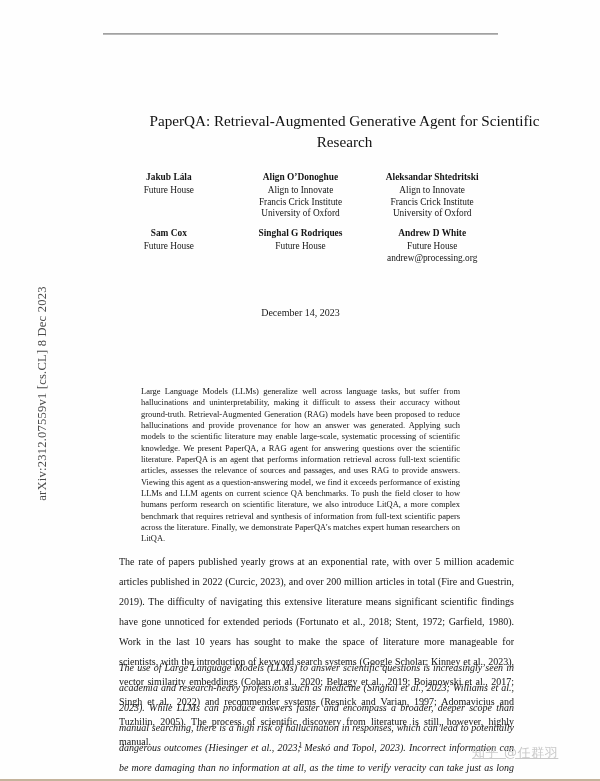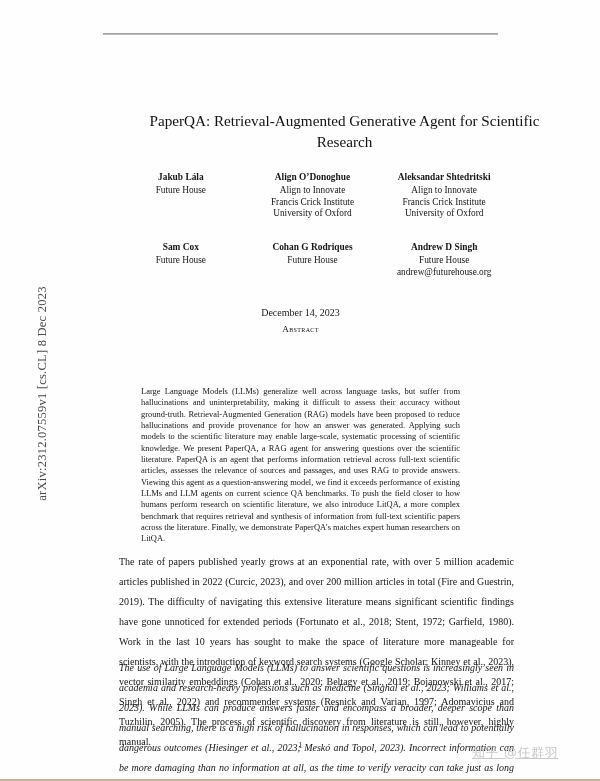--- a/index.html
+++ b/index.html
@@ -78,26 +78,26 @@
     text-align: center;
     font-size: 15.2px;
     line-height: 21px;
     color: #111;
     margin-left: 44px;
   }
 
   
   .authors {
     position: absolute;
-    left: 12px;
+    left: 0;
     top: 172px;
     width: 395px;
     display: grid;
     grid-template-columns: 1fr 1fr 1fr;
-    row-gap: 22px;
+    row-gap: 8px;
   }
   .author {
     text-align: center;
     font-size: 9.3px;
     line-height: 11.6px;
     color: #151515;
   }
   .author .aname {
     font-weight: bold;
     display: block;
@@ -232,35 +232,34 @@
         <span class="aff">Francis Crick Institute</span>
         <span class="aff">University of Oxford</span>
       </div>
 
       <div class="author">
         <span class="aname">Sam Cox</span>
         <span class="aff">Future House</span>
       </div>
 
       <div class="author">
-        <span class="aname">Cohan G Rodriques</span>
-        <span class="aff">Future House</span>
-      </div>
-
-      <div class="author">
-        <span class="aname">Andrew D Singh</span>
-        <span class="aff">Future House</span>
-        <span class="email">andrew@futurehouse.org</span>
+        <span class="aname">Singhal G Rodriques</span>
+        <span class="aff">Future House</span>
+      </div>
+
+      <div class="author">
+        <span class="aname">Andrew D White</span>
+        <span class="aff">Future House</span>
+        <span class="email">andrew@processing.org</span>
       </div>
 
     </div>
 
     <div class="pubdate">December 14, 2023</div>
 
-    <div class="abstract-head">Abstract</div>
 
     <div class="abstract-body">Large Language Models (LLMs) generalize well across language tasks, but suffer from hallucinations and uninterpretability, making it difficult to assess their accuracy without ground-truth. Retrieval-Augmented Generation (RAG) models have been proposed to reduce hallucinations and provide provenance for how an answer was generated. Applying such models to the scientific literature may enable large-scale, systematic processing of scientific knowledge. We present PaperQA, a RAG agent for answering questions over the scientific literature. PaperQA is an agent that performs information retrieval across full-text scientific articles, assesses the relevance of sources and passages, and uses RAG to provide answers. Viewing this agent as a question-answering model, we find it exceeds performance of existing LLMs and LLM agents on current science QA benchmarks. To push the field closer to how humans perform research on scientific literature, we also introduce LitQA, a more complex benchmark that requires retrieval and synthesis of information from full-text scientific papers across the literature. Finally, we demonstrate PaperQA's matches expert human researchers on LitQA.</div>
 
 
     <div class="body-text" id="para-1">The rate of papers published yearly grows at an exponential rate, with over 5 million academic articles published in 2022 (Curcic, 2023), and over 200 million articles in total (Fire and Guestrin, 2019). The difficulty of navigating this extensive literature means significant scientific findings have gone unnoticed for extended periods (Fortunato et al., 2018; Stent, 1972; Garfield, 1980). Work in the last 10 years has sought to make the space of literature more manageable for scientists, with the introduction of keyword search systems (Google Scholar; Kinney et al., 2023), vector similarity embeddings (Cohan et al., 2020; Beltagy et al., 2019; Bojanowski et al., 2017; Singh et al., 2022) and recommender systems (Resnick and Varian, 1997; Adomavicius and Tuzhilin, 2005). The process of scientific discovery from literature is still, however, highly manual.</div>
 
     <div class="body-text" id="para-2">The use of Large Language Models (LLMs) to answer scientific questions is increasingly seen in academia and research-heavy professions such as medicine (Singhal et al., 2023; Williams et al., 2023). While LLMs can produce answers faster and encompass a broader, deeper scope than manual searching, there is a high risk of hallucination in responses, which can lead to potentially dangerous outcomes (Hiesinger et al., 2023; Meskó and Topol, 2023). Incorrect information can be more damaging than no information at all, as the time to verify veracity can take just as long as retrieving</div>
 
     <div class="page-number">1</div>
 

